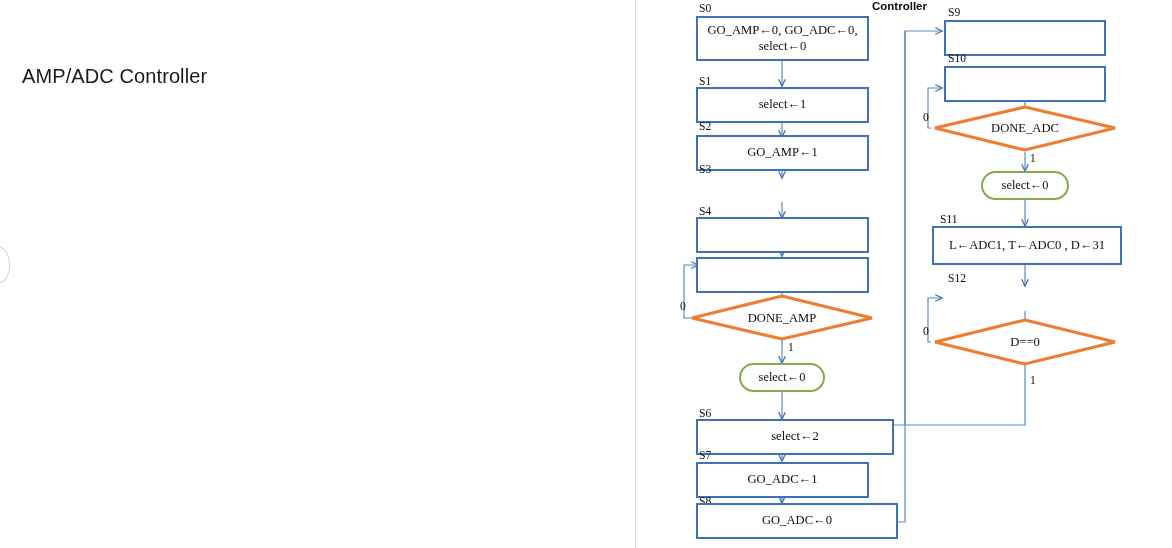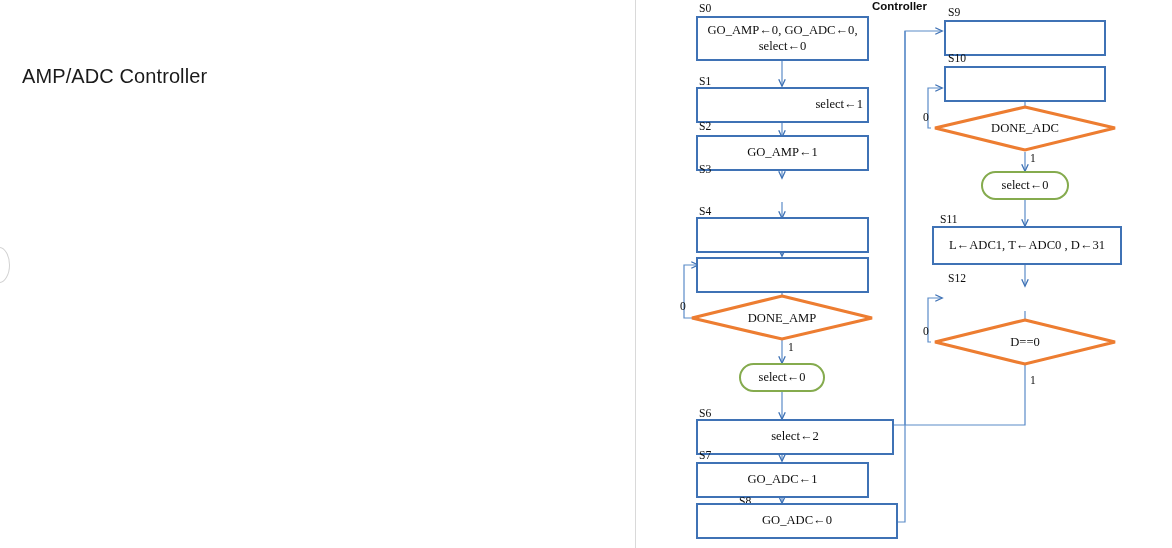--- a/index.html
+++ b/index.html
@@ -200,21 +200,21 @@
 
     <div class="flow-title" style="left:197px; top:0px;margin-left:39px;">Controller</div>
 
     <div class="state-lbl" style="left:63px; top:2px;">S0</div>
     <div class="node proc" style="left:60px; top:16px; width:173px; height:45px;">
       <span style="white-space:pre-line;">GO_AMP←0, GO_ADC←0,
 select←0</span>
     </div>
 
     <div class="state-lbl" style="left:63px; top:75px;">S1</div>
-    <div class="node proc" style="left:60px; top:87px; width:173px; height:25px;justify-content:flex-end;">
+    <div class="node proc" style="left:60px; top:87px; width:173px; height:25px;">
       <span>select←1</span>
     </div>
 
     <div class="state-lbl" style="left:63px; top:120px;">S2</div>
     <div class="node proc" style="left:60px; top:135px; width:173px; height:27px;">
       <span>GO_AMP←1</span>
     </div>
 
     <div class="state-lbl" style="left:63px; top:163px;">S3</div>
 
@@ -239,21 +239,21 @@
     <div class="state-lbl" style="left:63px; top:407px;">S6</div>
     <div class="node proc" style="left:60px; top:419px; width:198px; height:26px;">
       <span>select←2</span>
     </div>
 
     <div class="state-lbl" style="left:63px; top:449px;">S7</div>
     <div class="node proc" style="left:60px; top:462px; width:173px; height:25px;">
       <span>GO_ADC←1</span>
     </div>
 
-    <div class="state-lbl" style="left:63px; top:495px;margin-left:40px;">S8</div>
+    <div class="state-lbl" style="left:63px; top:495px;">S8</div>
     <div class="node proc" style="left:60px; top:503px; width:202px; height:30px;">
       <span>GO_ADC←0</span>
     </div>
 
     <div class="state-lbl" style="left:312px; top:6px;">S9</div>
     <div class="node proc" style="left:308px; top:20px; width:162px; height:26px;">
       <span></span>
     </div>
 
     <div class="state-lbl" style="left:312px; top:52px;">S10</div>

